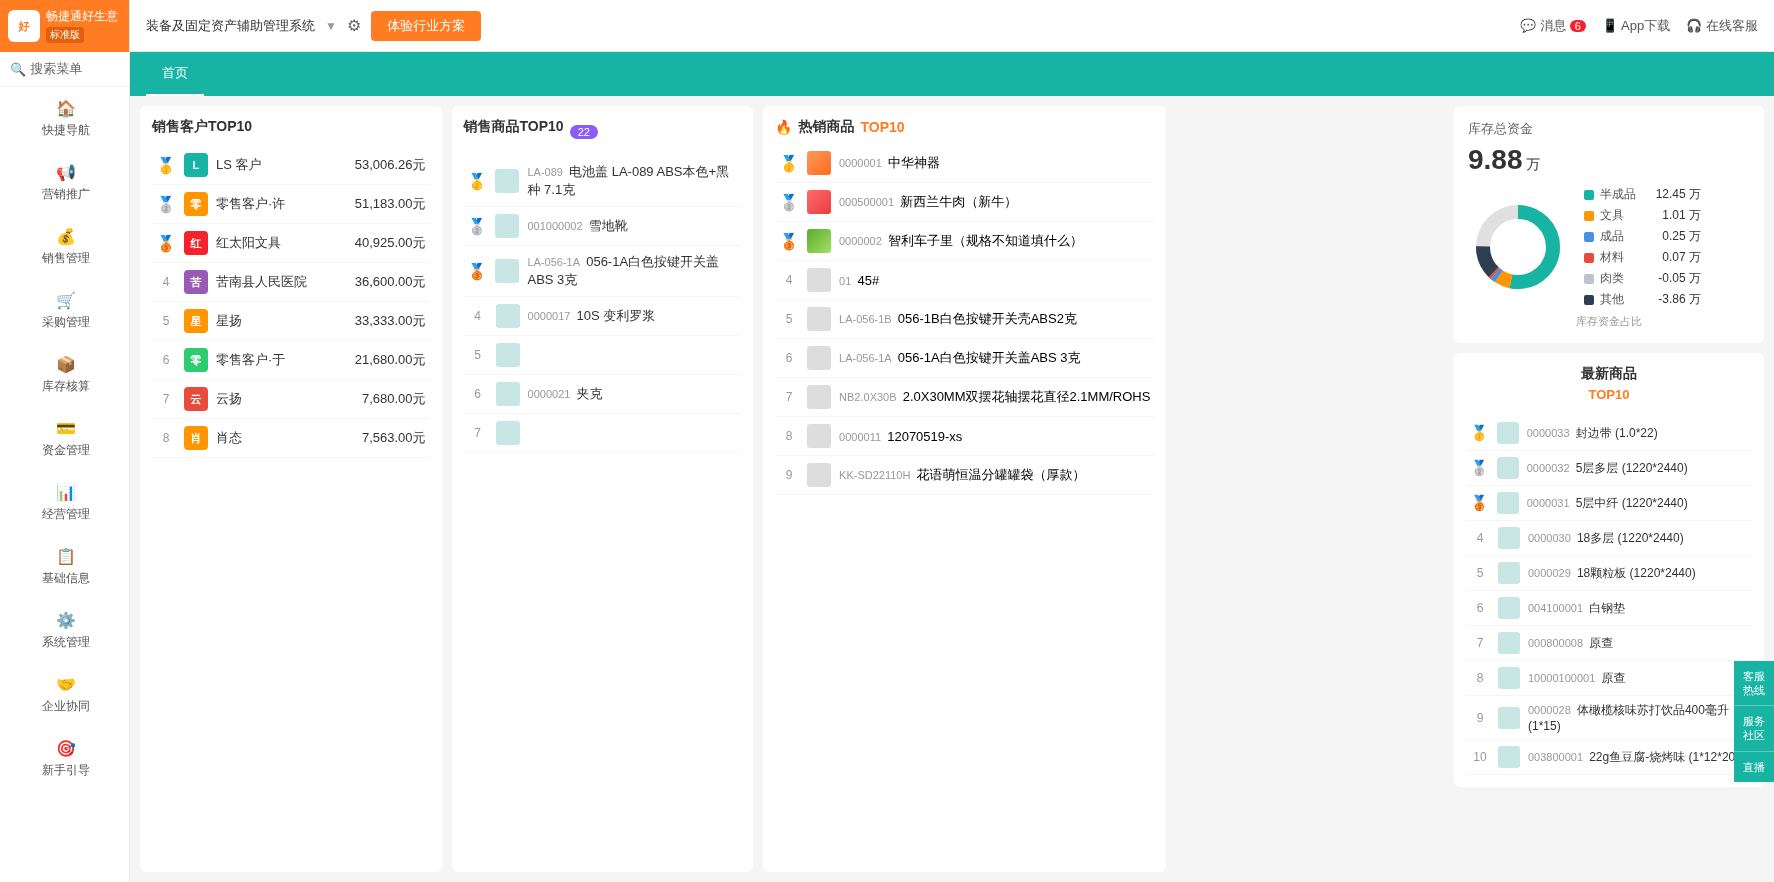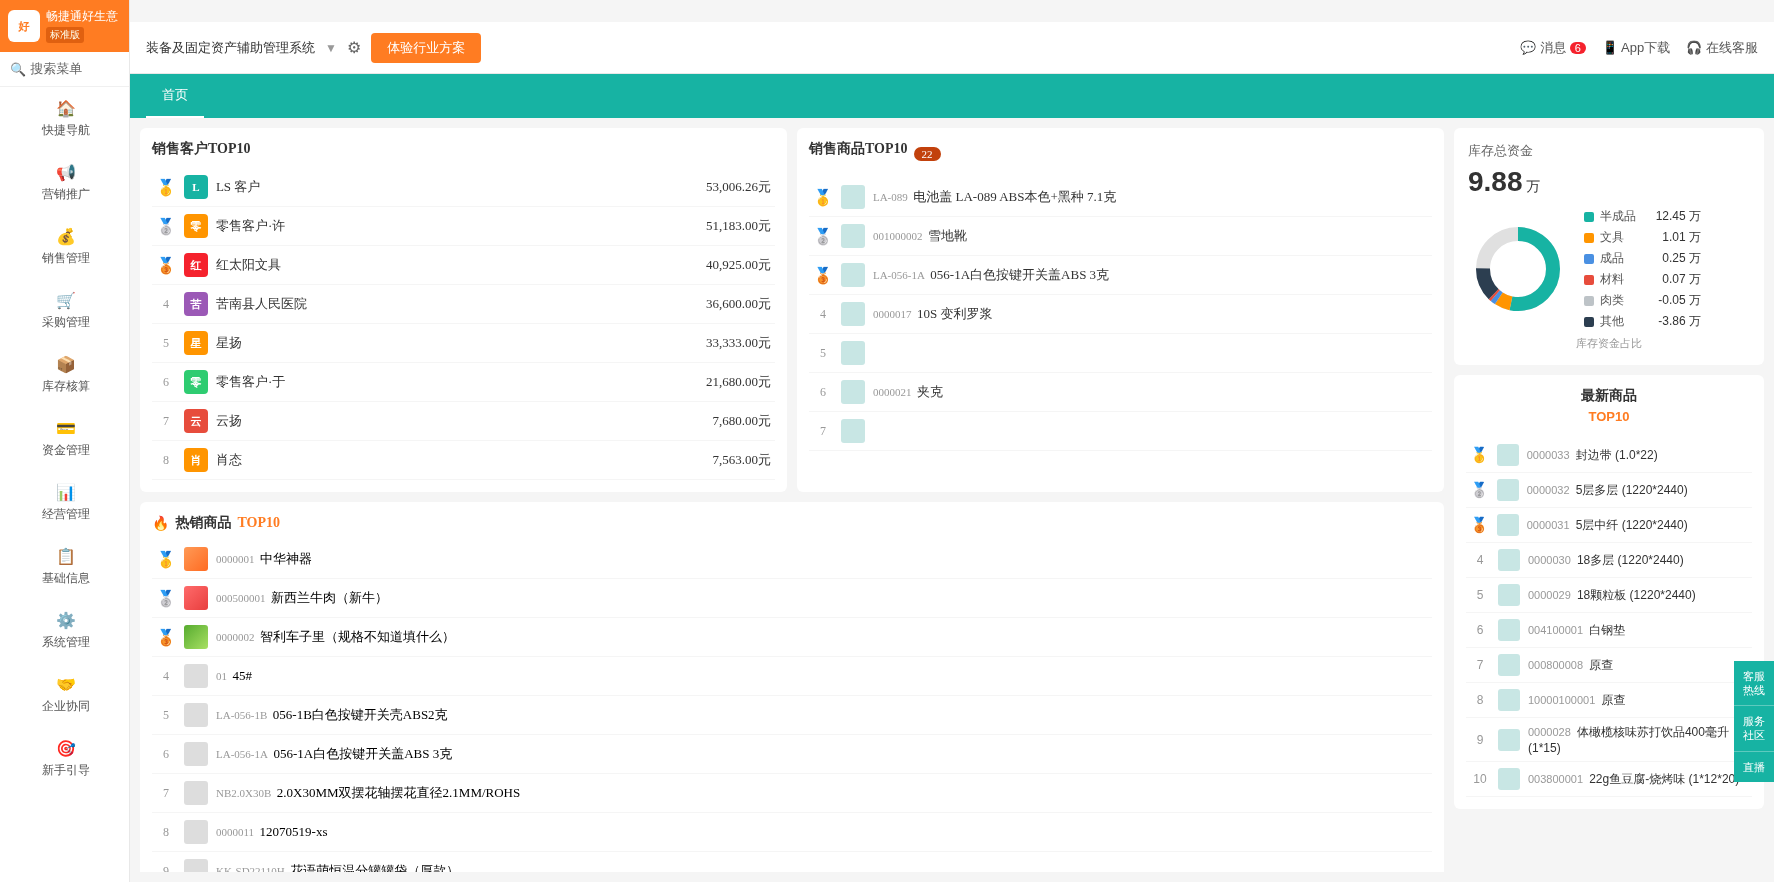--- a/index.html
+++ b/index.html
@@ -56,21 +56,20 @@
     .main { flex: 1; display: flex; flex-direction: column; overflow: hidden; }
 
     
     .topbar {
       height: 52px;
       background: #fff;
       display: flex; align-items: center;
       padding: 14px 16px;
       border-bottom: 1px solid #e8e8e8;
       gap: 10px;
-      margin-top: 22px;
     }
     .topbar-system { color: #333; font-size: 13px; }
     .topbar-arrow { color: #999; font-size: 12px; }
     .topbar-gear { color: #666; font-size: 16px; cursor: pointer; }
     .topbar-trial-btn {
       background: #ff7c22;
       color: #fff;
       border: none;
       padding: 6px 16px;
       border-radius: 4px;
@@ -97,21 +96,21 @@
     
     .content-body {
       flex: 1;
       display: flex;
       overflow: hidden;
       padding: 10px;
       gap: 10px;
     }
 
     
-    .left-panel { flex: 1; overflow-y: auto; display: flex; flex-direction: column; gap: 10px; font-family: Liberation Serif, serif; }
+    .left-panel { flex: 1; overflow-y: auto; display: flex; flex-direction: row; gap: 10px; }
 
     
     .right-panel { width: 310px; overflow-y: auto; display: flex; flex-direction: column; gap: 10px; }
 
     
     .card {
       background: #fff;
       border-radius: 6px;
       padding: 12px;
     }
@@ -344,21 +343,21 @@
     <span class="rank-avatar" style="background:#ff9500;">肖</span>
     <span class="rank-name">肖态</span>
     <span class="rank-amount">7,563.00元</span>
   </div>
             </div>
         </div>
 
         <div class="card" style="flex:1;">
           <div style="display:flex;align-items:center;gap:6px;margin-bottom:10px;">
             <span class="section-header">销售商品TOP10</span>
-            <span style="background:#c2410c;color:#fff;border-radius:10px;padding:1px 8px;font-size:11px;">22</span>
+            <span style="background:#8b5cf6;color:#fff;border-radius:10px;padding:1px 8px;font-size:11px;">22</span>
           </div>
           <div id="product-ranking-list">
               <div class="rank-row-img">
     <span style="font-size:16px;">🥇</span>
     <span class="rank-img">
                   <span class="rank-img-placeholder" style="display:block;width:100%;height:100%;background:#c8e6e4;"></span>
                 </span>
     <span class="rank-name"><span style="color:#999;font-size:11px;">LA-089&nbsp;&nbsp;</span>电池盖 LA-089 ABS本色+黑种 7.1克</span>
   </div>
               <div class="rank-row-img">

